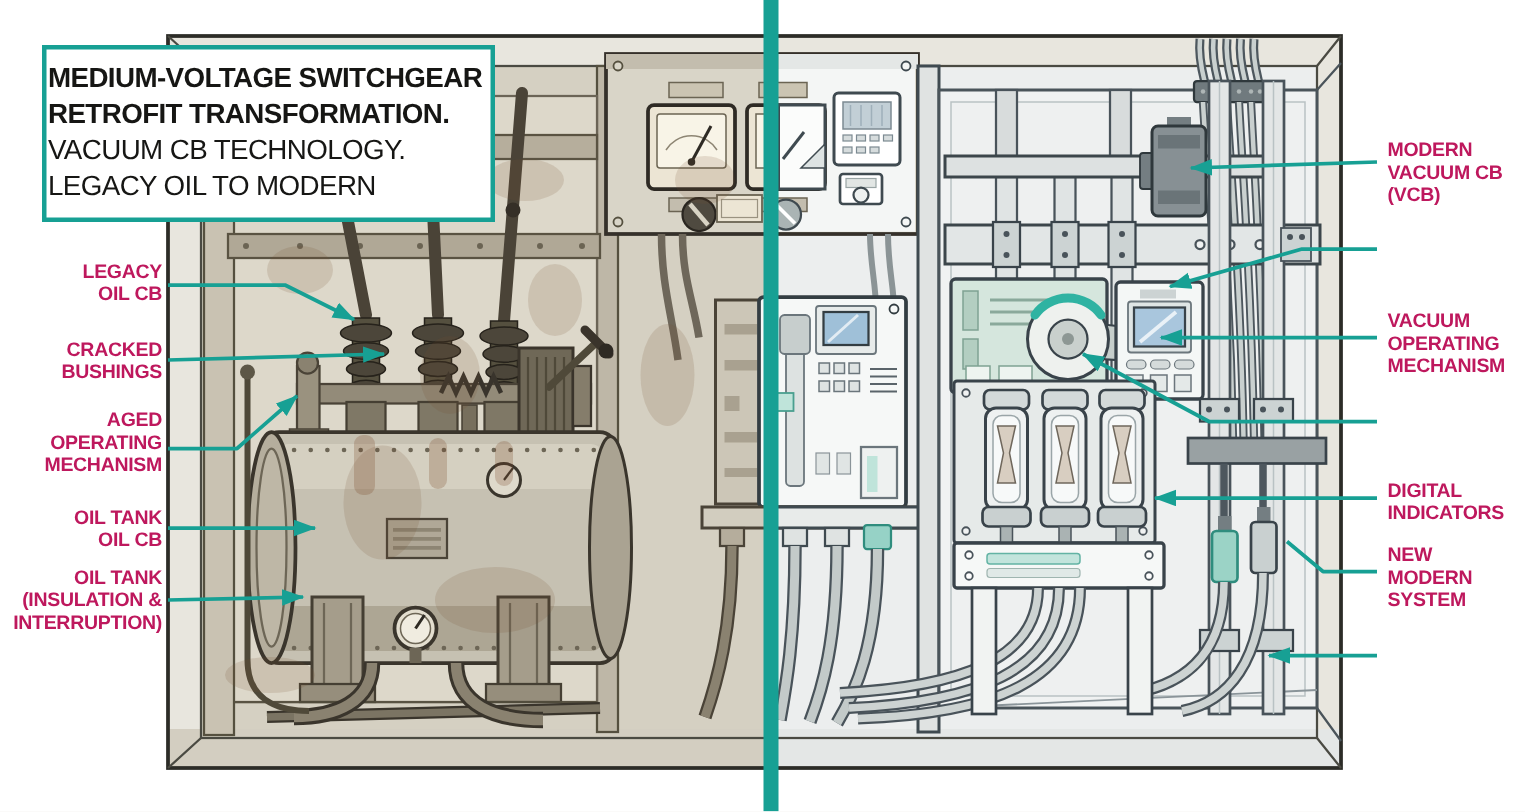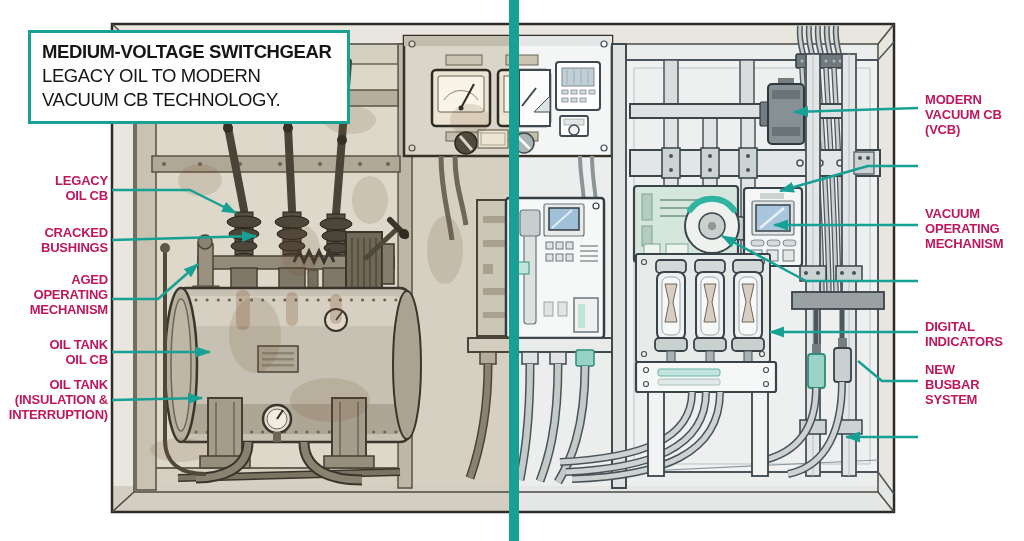--- a/index.html
+++ b/index.html
@@ -1,20 +1,20 @@
 <!DOCTYPE html>
 <html><head>
 <meta charset="utf-8">
 <style>
   html,body{margin:0;padding:0;background:#fff}
   .canvas{position:relative;width:1024px;height:541px;background:#ffffff;overflow:hidden;
           font-family:"Liberation Sans",sans-serif}
   .illus{position:absolute;left:0;top:0;width:1024px;height:541px}
   .title-box{position:absolute;left:28px;top:30px;width:294px;background:#ffffff;
-             border:3px solid #17a094;padding:7px 11px 9px;z-index:6}
+             border:3px solid #17a094;padding:7px 1px 9px;z-index:6}
   .title-line{font:700 18.5px/24px "Liberation Sans",sans-serif;color:#161614;letter-spacing:-0.4px}
   .title-line.regular{font-weight:400}
   .lbl{position:absolute;font:700 13px/15px "Liberation Sans",sans-serif;color:#be185d;
        white-space:pre-line;letter-spacing:-0.2px;z-index:6}
   .lbl.left{right:916px;text-align:right;width:110px}
   .lbl.right{left:925px;text-align:left;width:98px}
   .lbl .main{font:700 13.5px/16px "Liberation Sans",sans-serif;letter-spacing:-0.2px;white-space:pre-line}
   .lbl .sub{font:700 12px/14.5px "Liberation Sans",sans-serif;letter-spacing:-0.2px;white-space:pre-line}
 </style>
 </head>
@@ -441,22 +441,23 @@
       <path d="M918,225 L774,225" marker-end="url(#ah)"></path>
       <path d="M918,281 L806,281 L722,236" marker-end="url(#ah)"></path>
       <path d="M918,332 L770,332" marker-end="url(#ah)"></path>
       <path d="M918,381 L882,381 L858,361"></path>
       <path d="M918,437 L846,437" marker-end="url(#ah)"></path>
     </g>
   </svg>
 
   <div class="title-box">
     <div class="title-line">MEDIUM-VOLTAGE SWITCHGEAR</div>
+    <div class="title-line">RETROFIT TRANSFORMATION.</div>
+    <div class="title-line regular">VACUUM CB TECHNOLOGY.</div>
     <div class="title-line regular">LEGACY OIL TO MODERN</div>
-    <div class="title-line regular">VACUUM CB TECHNOLOGY.</div>
   </div>
 
   <div class="lbl left" style="top:173px">LEGACY
 OIL CB</div>
   <div class="lbl left" style="top:225px">CRACKED
 BUSHINGS</div>
   <div class="lbl left" style="top:272px">AGED
 OPERATING
 MECHANISM</div>
   <div class="lbl left" style="top:337px">OIL TANK
@@ -467,16 +468,16 @@
 
   <div class="lbl right" style="top:92px">MODERN
 VACUUM CB
 (VCB)</div>
   <div class="lbl right" style="top:206px">VACUUM
 OPERATING
 MECHANISM</div>
   <div class="lbl right" style="top:319px">DIGITAL
 INDICATORS</div>
   <div class="lbl right" style="top:362px">NEW
-BUSBAR
+MODERN
 SYSTEM</div>
 
 </div>
 
 </body></html>

